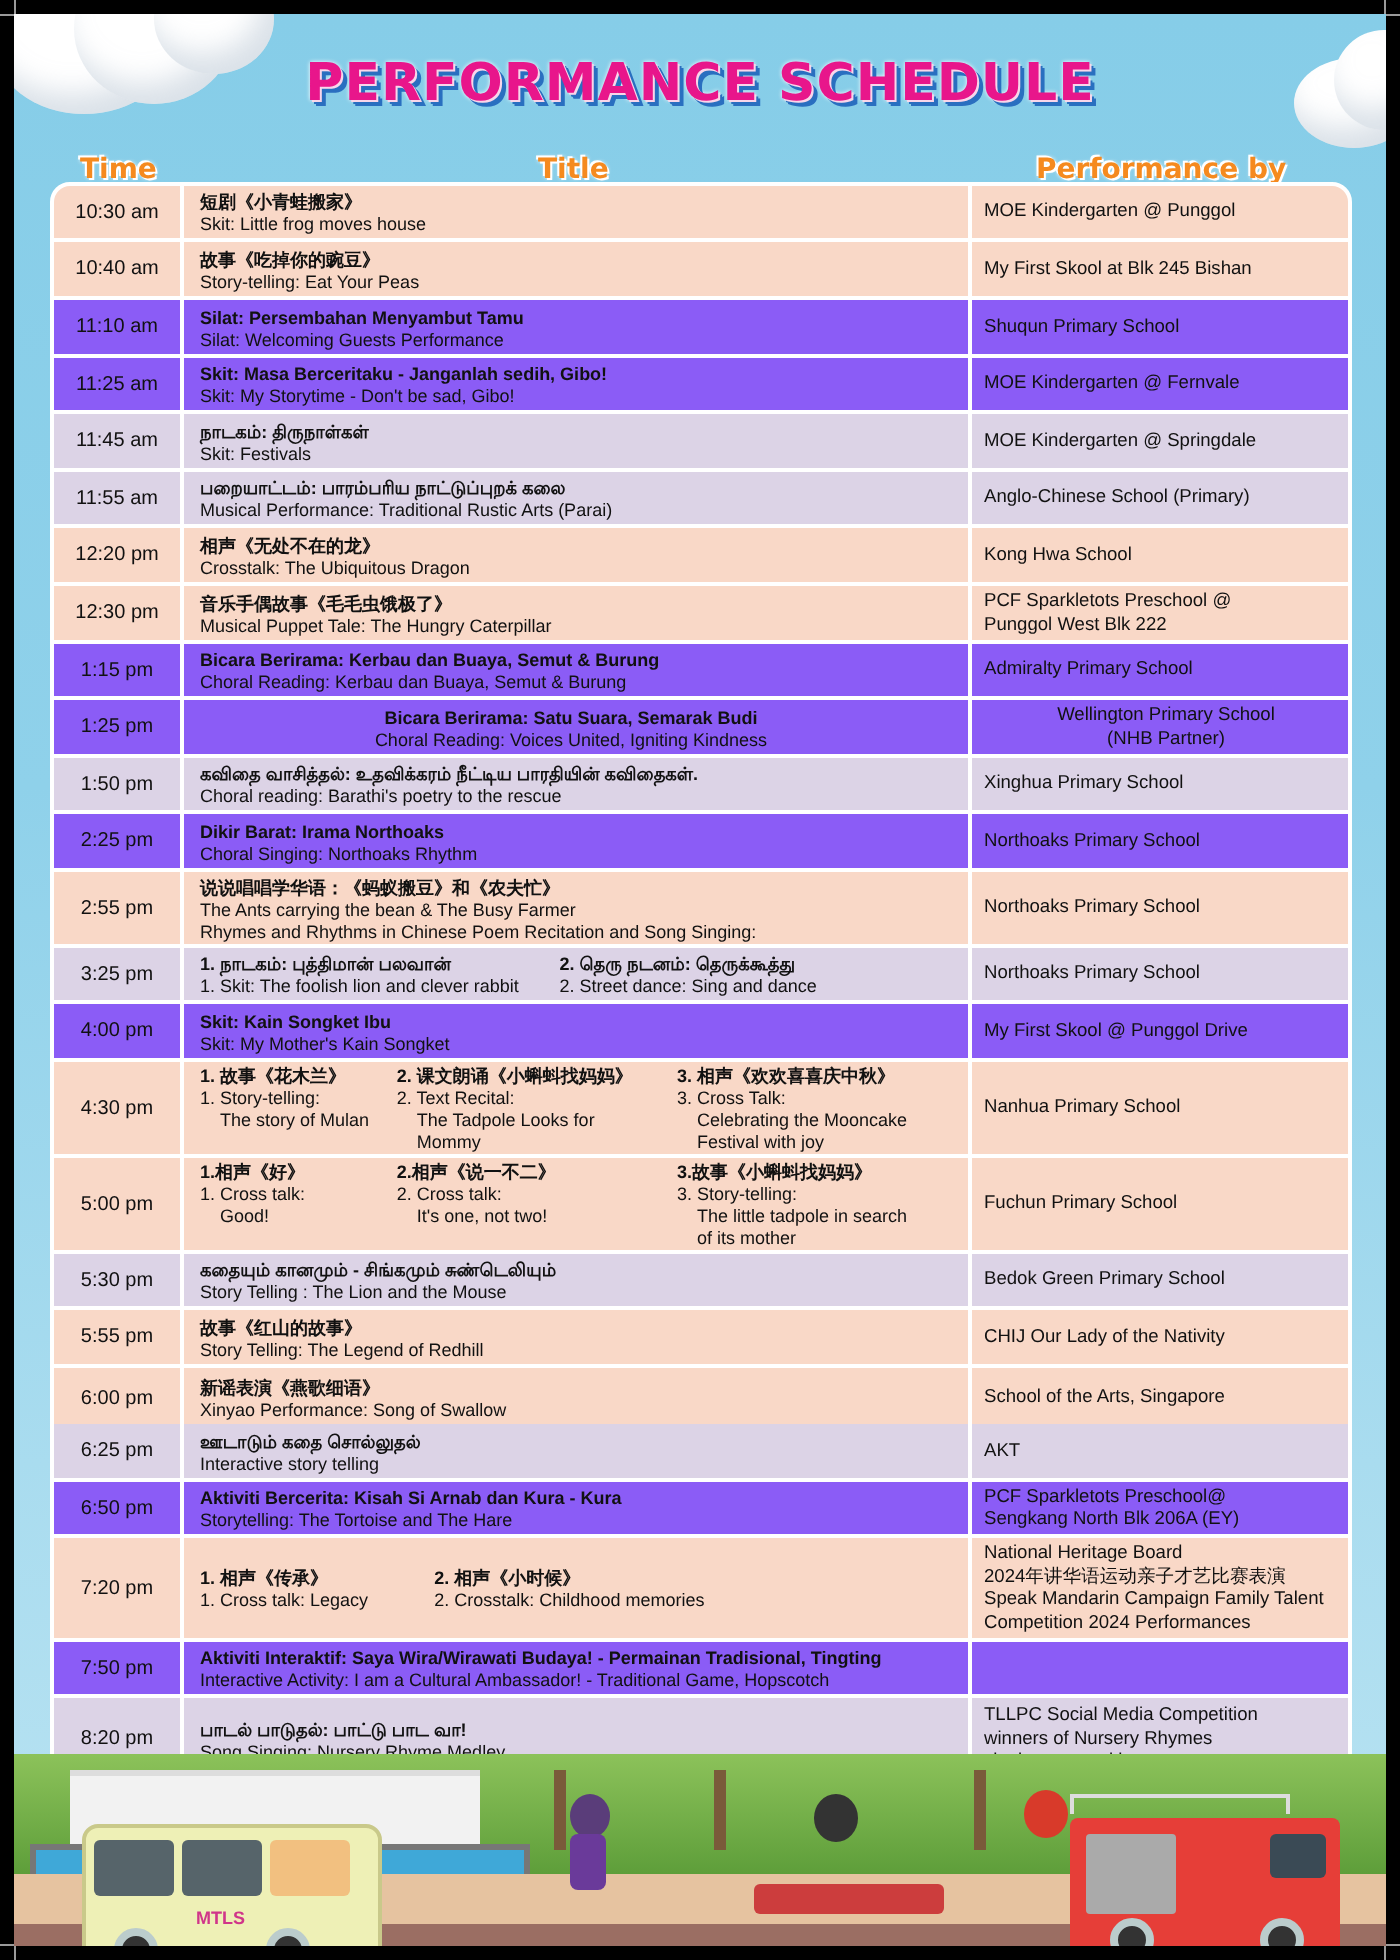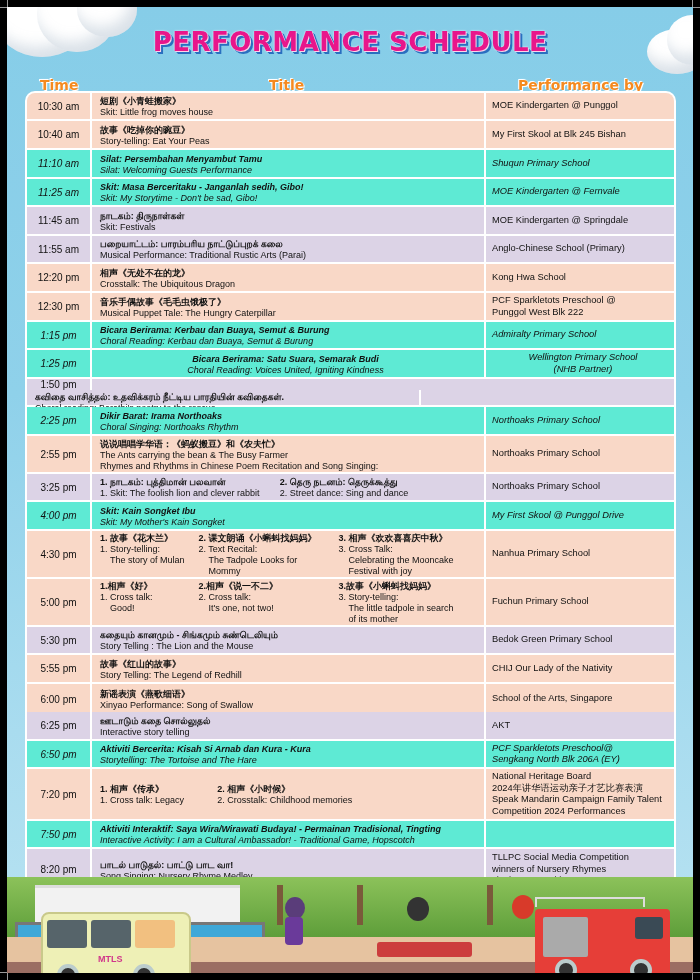--- a/index.html
+++ b/index.html
@@ -28,21 +28,21 @@
     color: #f58a1f; text-shadow: 0 0 2px #fff, 1px 1px 0 #fff, -1px -1px 0 #fff;
   }
 
   .table {
     position: absolute; left: 18px; top: 84px; width: 651px; height: 797px;
     border-radius: 10px; overflow: hidden; background: #fff;
     border: 2px solid #fff;
   }
   .row { position: absolute; left: 0; width: 647px; display: flex; border-bottom: 2px solid #fff; }
   .row.peach { background: #f9d8c7; }
-  .row.green { background: #5eead4; font-style: italic; }
+  .row.green { background: #8b5cf6; }
   .row.lilac { background: #dcd3e6; }
 
   .cell-time {
     width: 65px; display: flex; align-items: center; justify-content: center;
     font-size: 10px; color: #111; border-right: 2px solid #fff;
   }
   .cell-title {
     width: 394px; padding: 2px 13px 0 8px; display: flex; flex-direction: column; justify-content: center;
     font-size: 9px; color: #111; line-height: 11px; border-right: 2px solid #fff;
   }
@@ -198,21 +198,21 @@
         <div class="cell-time">1:25 pm</div>
         <div class="cell-title">
           <span class="t-native">Bicara Berirama: Satu Suara, Semarak Budi</span>
           <span class="t-en">Choral Reading: Voices United, Igniting Kindness</span>
         </div>
         <div class="cell-perf">
           <span>Wellington Primary School</span>
           <span>(NHB Partner)</span>
         </div>
       </div>
-      <div class="row lilac" style="top: 286px; height: 28px; flex-direction: column;">
+      <div class="row lilac" style="top: 286px; height: 28px;">
         <div class="cell-time">1:50 pm</div>
         <div class="cell-title">
           <span class="t-native">கவிதை வாசித்தல்: உதவிக்கரம் நீட்டிய பாரதியின் கவிதைகள்.</span>
           <span class="t-en">Choral reading: Barathi's poetry to the rescue</span>
         </div>
         <div class="cell-perf">
           <span>Xinghua Primary School</span>
         </div>
       </div>
       <div class="row green" style="top: 314px; height: 29px;">

